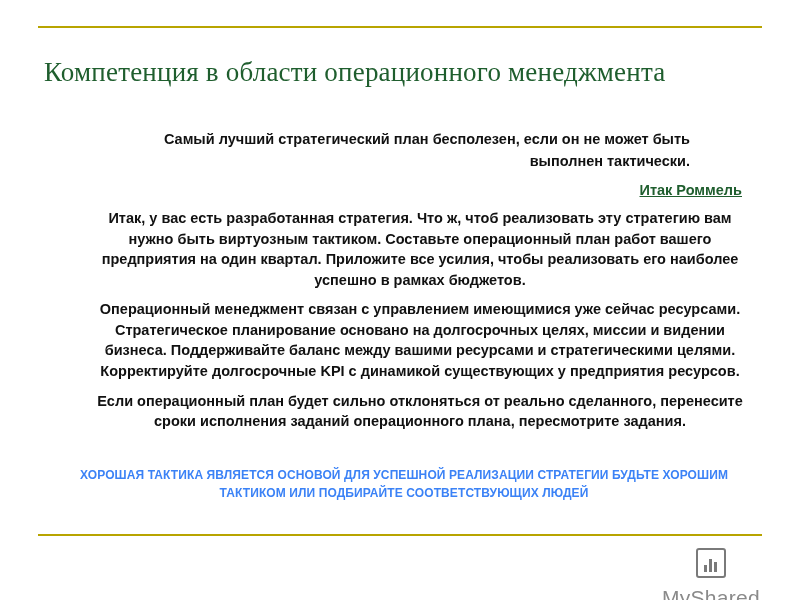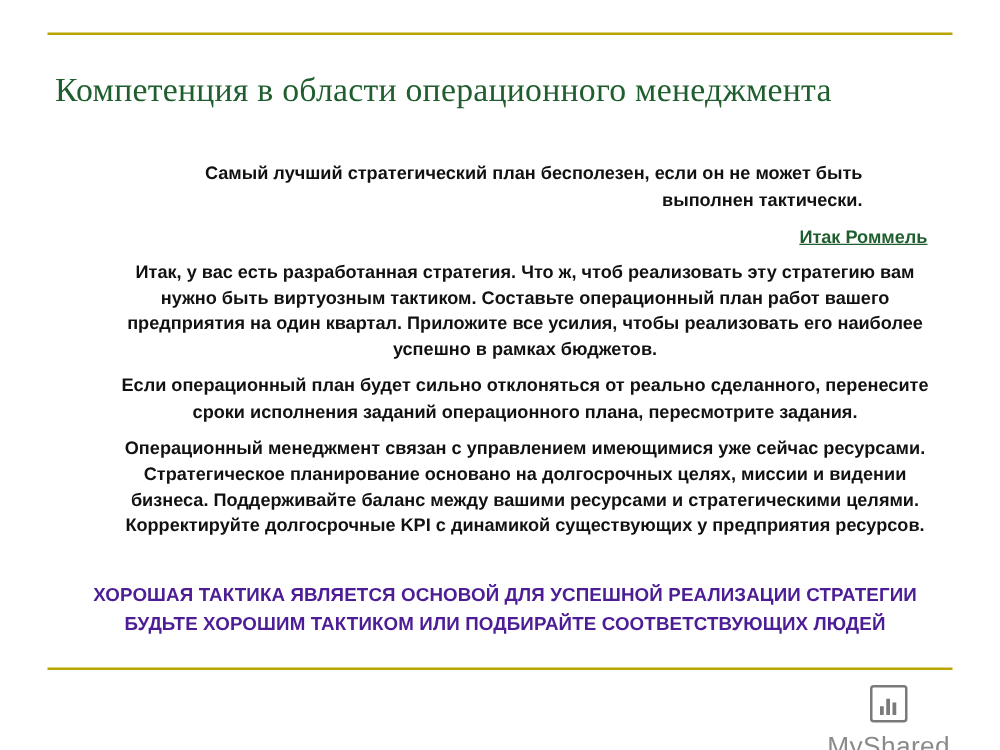--- a/index.html
+++ b/index.html
@@ -78,23 +78,23 @@
     margin: 0 0 9px 0;
     text-align: center;
   }
 
   .footer-note {
     position: absolute;
     left: 60px;
     right: 52px;
     top: 466px;
     text-align: center;
-    font-size: 15px;
+    font-size: 12px;
     line-height: 1.5;
-    color: #4c1d95;
+    color: #3b82f6;
     font-weight: bold;
     letter-spacing: 0.1px;
   }
 
   .brand {
     position: absolute;
     right: 40px;
     top: 548px;
     display: flex;
     align-items: center;
@@ -135,22 +135,22 @@
 
   <div class="rule rule-top"></div>
 
   <h1 class="title">Компетенция в области операционного менеджмента</h1>
 
   <div class="epigraph">Самый лучший стратегический план бесполезен, если он не может быть выполнен тактически.</div>
   <div class="epigraph-author">Итак Роммель</div>
 
   <div class="body-block">
     <p class="para">Итак, у вас есть разработанная стратегия. Что ж, чтоб реализовать эту стратегию вам нужно быть виртуозным тактиком. Составьте операционный план работ вашего предприятия на один квартал. Приложите все усилия, чтобы реализовать его наиболее успешно в рамках бюджетов.</p>
+    <p class="para">Операционный менеджмент связан с управлением имеющимися уже сейчас ресурсами. Стратегическое планирование основано на долгосрочных целях, миссии и видении бизнеса. Поддерживайте баланс между вашими ресурсами и стратегическими целями. Корректируйте долгосрочные KPI с динамикой существующих у предприятия ресурсов.</p>
     <p class="para">Если операционный план будет сильно отклоняться от реально сделанного, перенесите сроки исполнения заданий операционного плана, пересмотрите задания.</p>
-    <p class="para">Операционный менеджмент связан с управлением имеющимися уже сейчас ресурсами. Стратегическое планирование основано на долгосрочных целях, миссии и видении бизнеса. Поддерживайте баланс между вашими ресурсами и стратегическими целями. Корректируйте долгосрочные KPI с динамикой существующих у предприятия ресурсов.</p>
   </div>
 
   <div class="footer-note">ХОРОШАЯ ТАКТИКА ЯВЛЯЕТСЯ ОСНОВОЙ ДЛЯ УСПЕШНОЙ РЕАЛИЗАЦИИ СТРАТЕГИИ БУДЬТЕ ХОРОШИМ ТАКТИКОМ ИЛИ ПОДБИРАЙТЕ СООТВЕТСТВУЮЩИХ ЛЮДЕЙ</div>
 
   <div class="rule rule-bottom"></div>
 
   <div class="brand">
     <span class="brand-logo">
       <i></i>
         <i></i>

